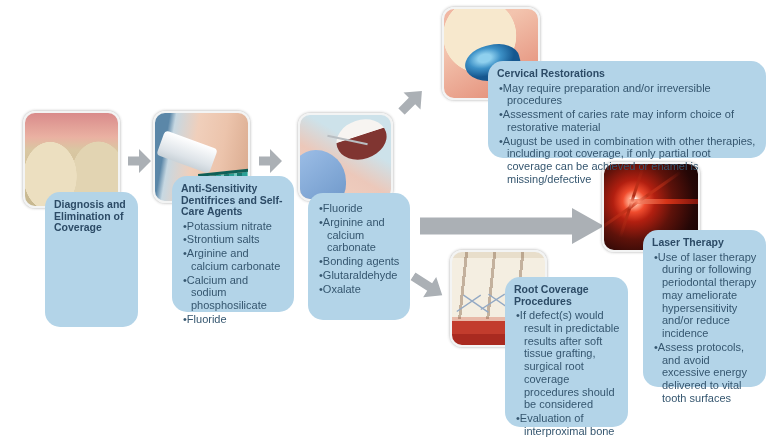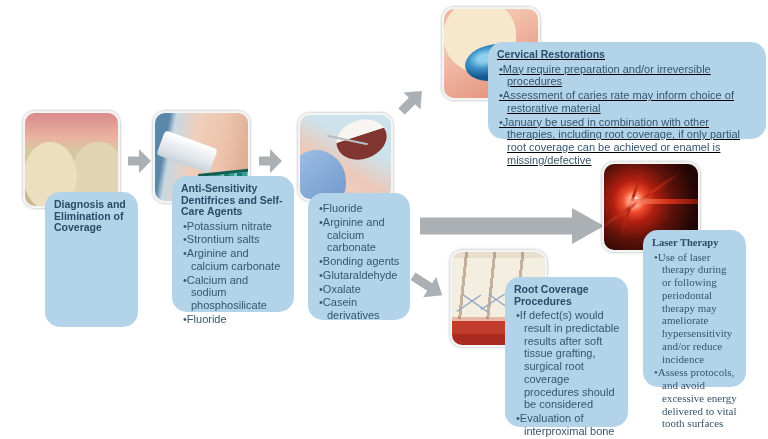--- a/index.html
+++ b/index.html
@@ -85,22 +85,22 @@
   }
   .node-title { font-weight:bold; font-size:10.5px; line-height:1.1; color:var(--title-text, #2c4b66); }
   .bullets { list-style:none; margin:2px 0 0 0; padding:0 0 0 2px;
     font-size:11px; line-height:1.16; color:var(--body-text, #35566f); }
   .bullets li { padding-left:8px; text-indent:-8px; margin-bottom:1px; }
   .bullets li::before { content:"\2022 "; }
 
   #bx-diagnosis     { left:45px;  top:192px; width:93px;  height:135px; }
   #bx-dentifrices   { left:172px; top:176px; width:122px; height:136px; }
   #bx-desensitizers { left:308px; top:193px; width:102px; height:127px; }
-  #bx-cervical      { left:488px; top:42px;  width:278px; height:97px;text-decoration:underline;  }
-  #bx-laser         { left:643px; top:230px; width:103px; height:157px;font-family:Liberation Serif, serif; }
+  #bx-cervical      { left:488px; top:61px;  width:278px; height:97px;  }
+  #bx-laser         { left:643px; top:230px; width:123px; height:157px; }
   #bx-root          { left:505px; top:277px; width:123px; height:150px; }
 </style>
 </head>
 <body>
 
 <div class="canvas">
 
   <div class="photo" id="ph-teeth"></div>
 
   <div class="photo" id="ph-paste">
@@ -172,30 +172,29 @@
     </ul>
   </div>
 
   <div class="node" id="bx-desensitizers">
     <ul class="bullets">
       <li>Fluoride</li>
       <li>Arginine and calcium carbonate</li>
       <li>Bonding agents</li>
       <li>Glutaraldehyde</li>
       <li>Oxalate</li>
-      <li>Casein derivatives</li>
     </ul>
   </div>
 
   <div class="node" id="bx-cervical">
     <div class="node-title">Cervical Restorations</div>
     <ul class="bullets">
       <li>May require preparation and/or irreversible procedures</li>
       <li>Assessment of caries rate may inform choice of restorative material</li>
-      <li>January be used in combination with other therapies, including root coverage, if only partial root coverage can be achieved or enamel is missing/defective</li>
+      <li>August be used in combination with other therapies, including root coverage, if only partial root coverage can be achieved or enamel is missing/defective</li>
     </ul>
   </div>
 
   <div class="node" id="bx-laser">
     <div class="node-title">Laser Therapy</div>
     <ul class="bullets">
       <li>Use of laser therapy during or following periodontal therapy may ameliorate hypersensitivity and/or reduce incidence</li>
       <li>Assess protocols, and avoid excessive energy delivered to vital tooth surfaces</li>
     </ul>
   </div>

